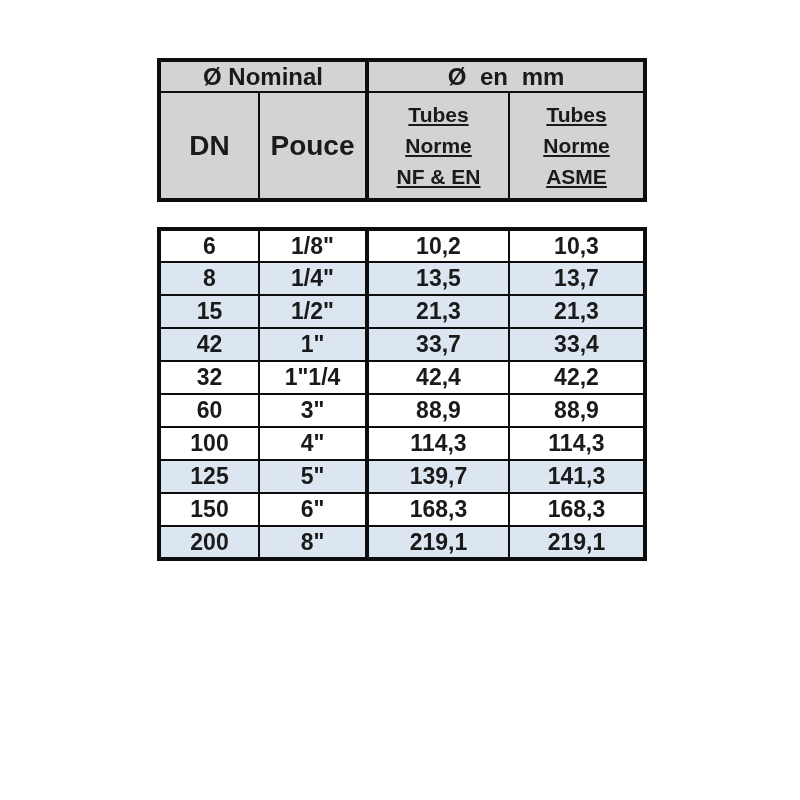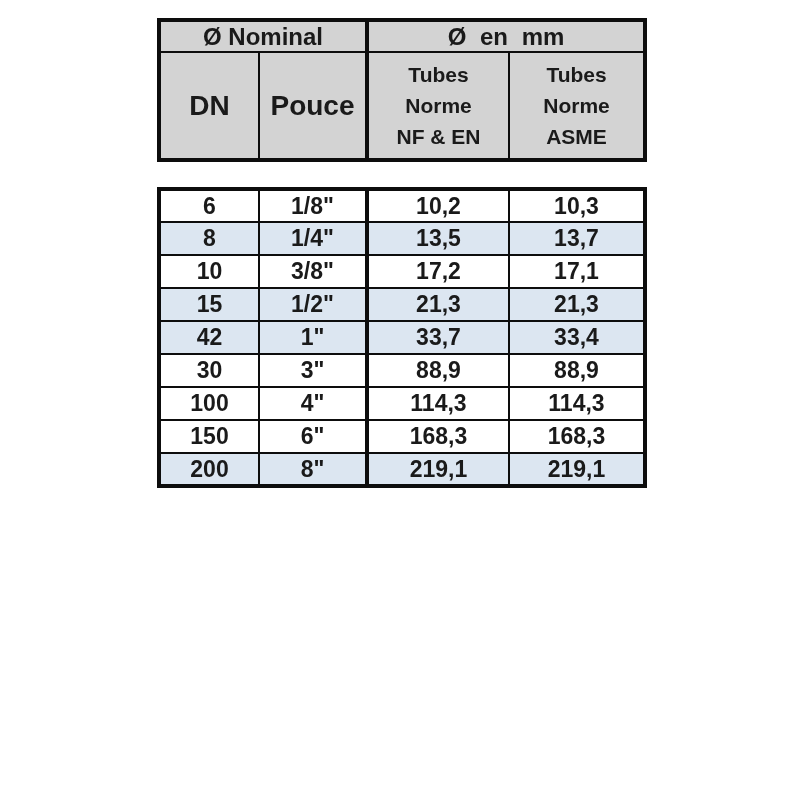--- a/index.html
+++ b/index.html
@@ -13,20 +13,21 @@
   html, body {
     width: 800px; height: 800px;
     background: var(--page-bg);
     font-family: "Liberation Sans", "DejaVu Sans", sans-serif;
   }
   .page {
     position: relative;
     width: 800px; height: 576px;
     background: var(--page-bg);
     overflow: hidden;
+    margin-top: 40px;
   }
   table {
     border-collapse: collapse;
     table-layout: fixed;
     position: absolute;
     left: 157px;
     width: 486px;
     color: var(--text-color);
     font-weight: bold;
   }
@@ -50,20 +51,21 @@
   .hdr-table .h1 td.mm-cell { word-spacing: 7px; }
   .hdr-table .h2 td {
     height: 108px;
     background: var(--header-bg);
     font-size: 28px;
   }
   .hdr-table .h2 td.multiline {
     white-space: pre-line;
     font-size: 21px;
     line-height: 31px;
+    text-decoration: underline;
   }
 
   
   .body-table td {
     height: 33px;
     font-size: 23px;
     background: #ffffff;
   }
   .body-table tr.alt td { background: var(--alt-row-bg); }
 </style>
@@ -110,49 +112,55 @@
           <td>1/8"</td>
           <td class="thickL">10,2</td>
           <td>10,3</td>
         </tr>
         <tr class="alt">
           <td>8</td>
           <td>1/4"</td>
           <td class="thickL">13,5</td>
           <td>13,7</td>
         </tr>
-        <tr>
-          <td>10</td>
-          <td>3/8"</td>
-          <td class="thickL">17,2</td>
-          <td>17,1</td>
-        </tr>
         <tr class="alt">
           <td>15</td>
           <td>1/2"</td>
           <td class="thickL">21,3</td>
           <td>21,3</td>
         </tr>
         <tr class="alt">
           <td>42</td>
           <td>1"</td>
           <td class="thickL">33,7</td>
           <td>33,4</td>
         </tr>
         <tr>
-          <td>30</td>
+          <td>32</td>
+          <td>1"1/4</td>
+          <td class="thickL">42,4</td>
+          <td>42,2</td>
+        </tr>
+        <tr>
+          <td>60</td>
           <td>3"</td>
           <td class="thickL">88,9</td>
           <td>88,9</td>
         </tr>
         <tr>
           <td>100</td>
           <td>4"</td>
           <td class="thickL">114,3</td>
           <td>114,3</td>
+        </tr>
+        <tr class="alt">
+          <td>125</td>
+          <td>5"</td>
+          <td class="thickL">139,7</td>
+          <td>141,3</td>
         </tr>
         <tr>
           <td>150</td>
           <td>6"</td>
           <td class="thickL">168,3</td>
           <td>168,3</td>
         </tr>
         <tr class="alt">
           <td>200</td>
           <td>8"</td>

